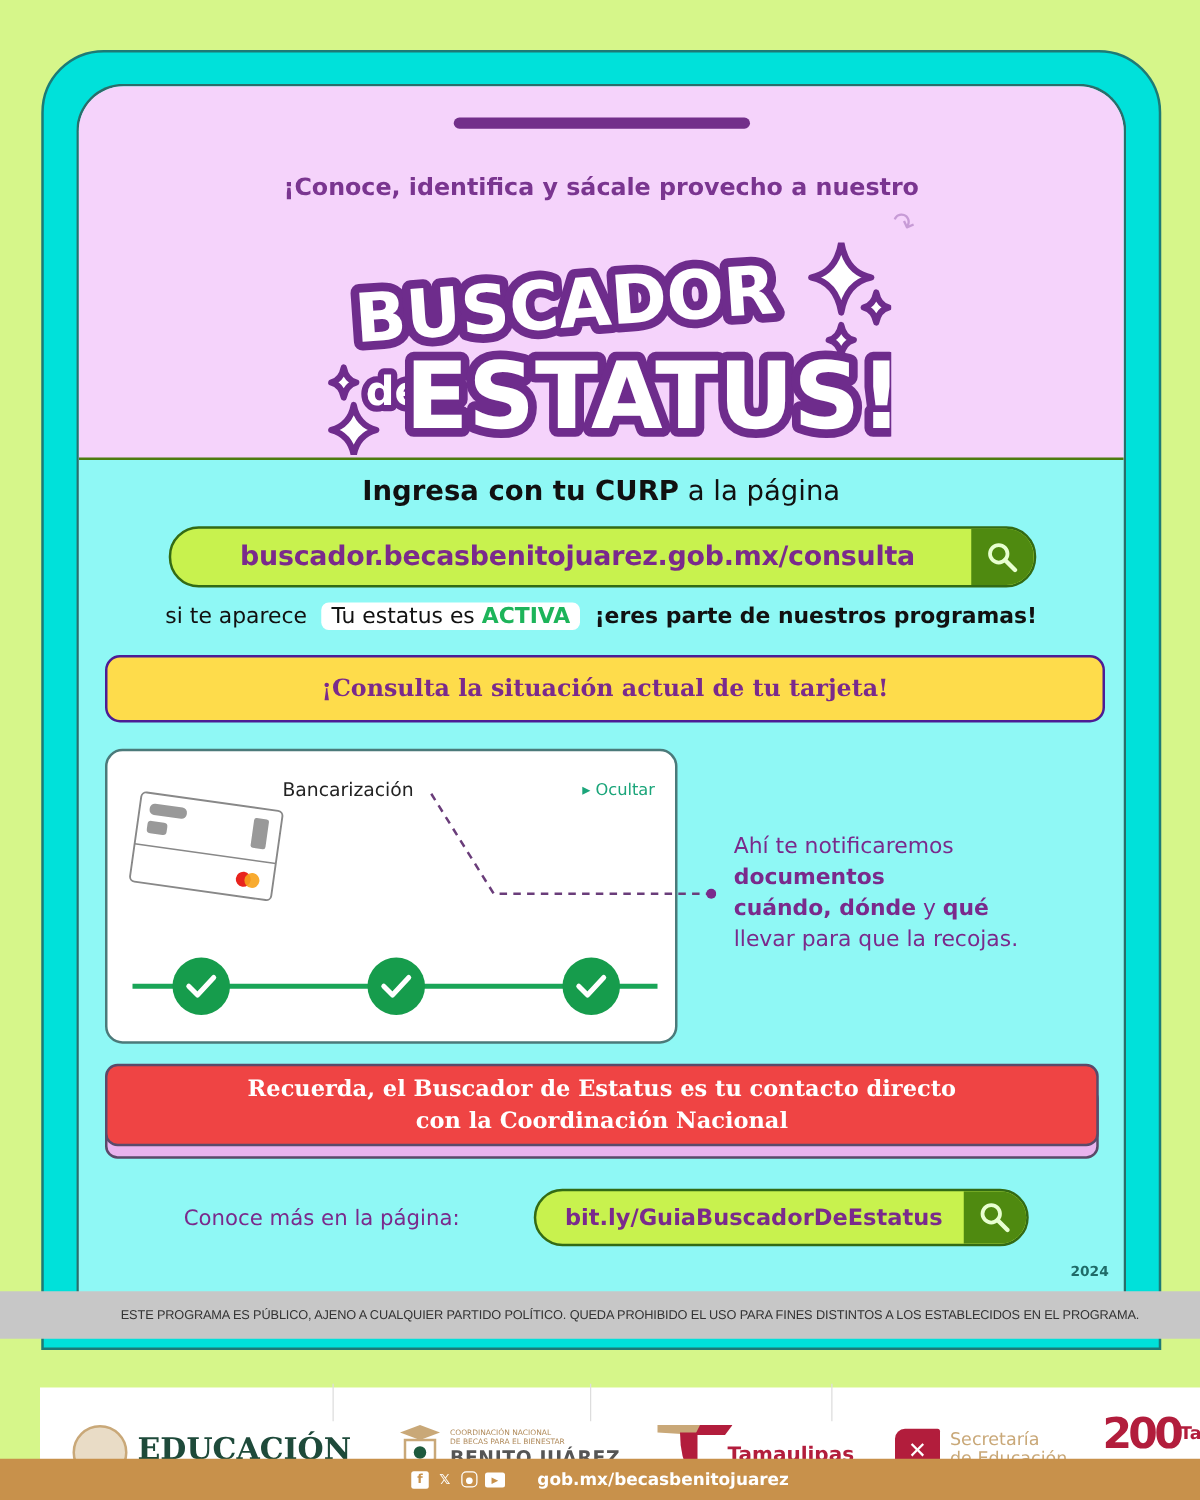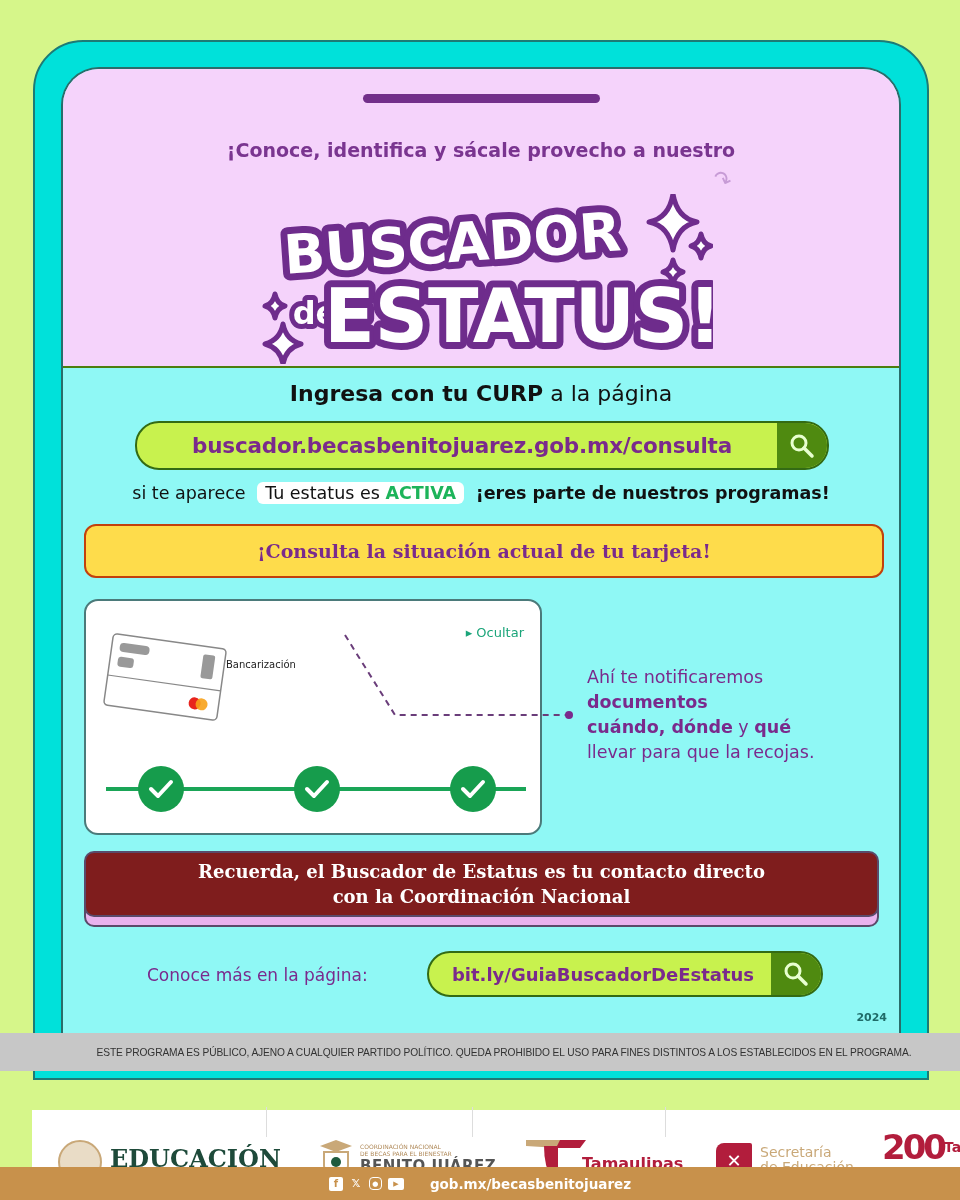--- a/index.html
+++ b/index.html
@@ -62,31 +62,31 @@
       font-size: 17.5px; color: #111; white-space: nowrap;
     }
     .status-pill {
       display: inline-block; background: #fff; border-radius: 6px; padding: 1px 8px; margin: 0 6px;
     }
     .status-pill .active { color: #1db45a; font-weight: bold; }
     .status-line .bold-tail { font-weight: bold; }
 
     .yellow-banner {
       position: absolute; left: 21px; top: 455px; width: 800px; height: 54px;
-      background: #fedc4b; border: 2px solid #c2410c; border-radius: 12px;
+      background: #fedc4b; border: 2px solid #4c1d95; border-radius: 12px;
       display: flex; align-items: center; justify-content: center;
       color: #7a2a8c; font-weight: bold; font-size: 19px; font-family: "DejaVu Serif", serif;
     }
 
     .card-panel {
       position: absolute; left: 21px; top: 530px; width: 458px; height: 236px;
       background: #fff; border: 2px solid #4b7a7a; border-radius: 14px;
     }
     .bank-label {
-      position: absolute; left: 140px; top: 22px; font-size: 10px; color: #222; margin-top: 36px;
+      position: absolute; left: 140px; top: 22px; font-size: 15px; color: #222;
     }
     .hide-link {
       position: absolute; right: 16px; top: 24px; font-size: 13px; color: #1ba57a;
     }
     .card-img { position: absolute; left: 14px; top: 30px; width: 130px; height: 92px; }
     .timeline-line {
       position: absolute; left: 20px; top: 186px; width: 420px; height: 4px; background: #1aa557;
     }
     .check {
       position: absolute; top: 165px; width: 46px; height: 46px; border-radius: 50%;
@@ -100,21 +100,21 @@
       font-size: 17.5px; line-height: 25px; color: #7a2a8c;
     }
     .notify-text b { font-weight: bold; }
 
     .pink-banner-shadow {
       position: absolute; left: 21px; top: 800px; width: 795px; height: 58px;
       background: #e9b3ee; border: 2px solid #5a4a6a; border-radius: 10px;
     }
     .pink-banner {
       position: absolute; left: 21px; top: 782px; width: 795px; height: 66px;
-      background: #7f1d1d; border: 2px solid #5a4a6a; border-radius: 10px;
+      background: #ef4444; border: 2px solid #5a4a6a; border-radius: 10px;
       display: flex; flex-direction: column; align-items: center; justify-content: center;
       color: #fff; font-weight: bold; font-size: 18px; line-height: 25px; font-family: "DejaVu Serif", serif;
     }
 
     .more-label {
       position: absolute; left: 84px; top: 896px; font-size: 17px; font-weight: normal; color: #7a2a8c;
     }
     .url-guide { left: 364px; top: 882px; width: 396px; height: 46px; }
     .url-guide .url-text { font-size: 18px; padding-left: 6px; }
 

